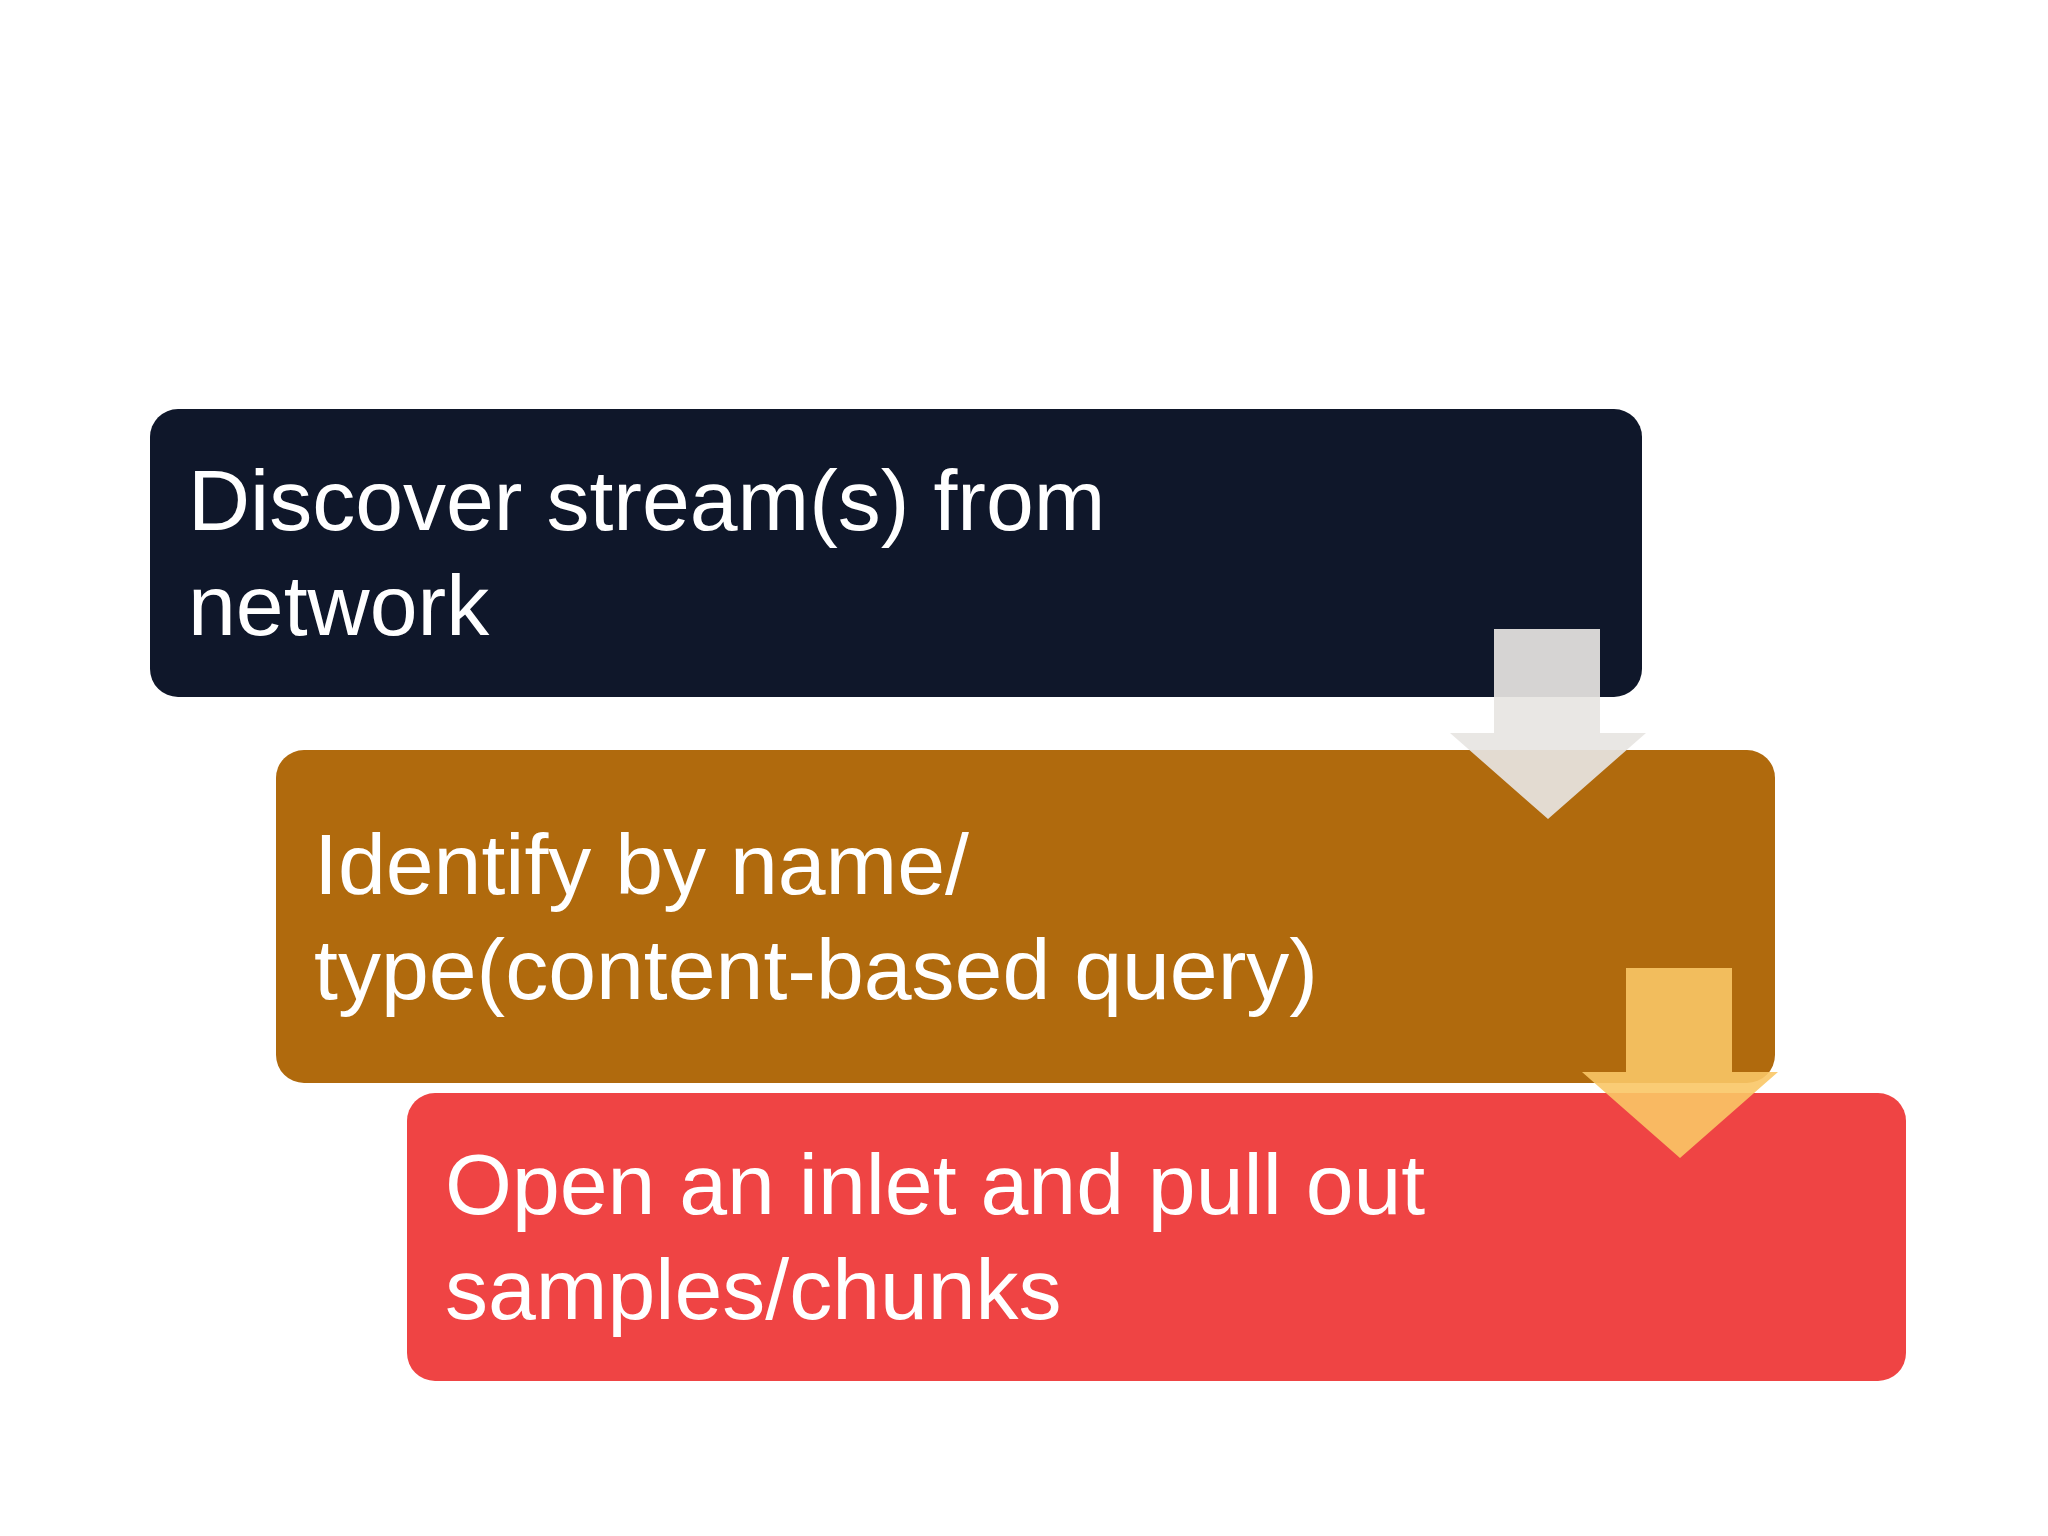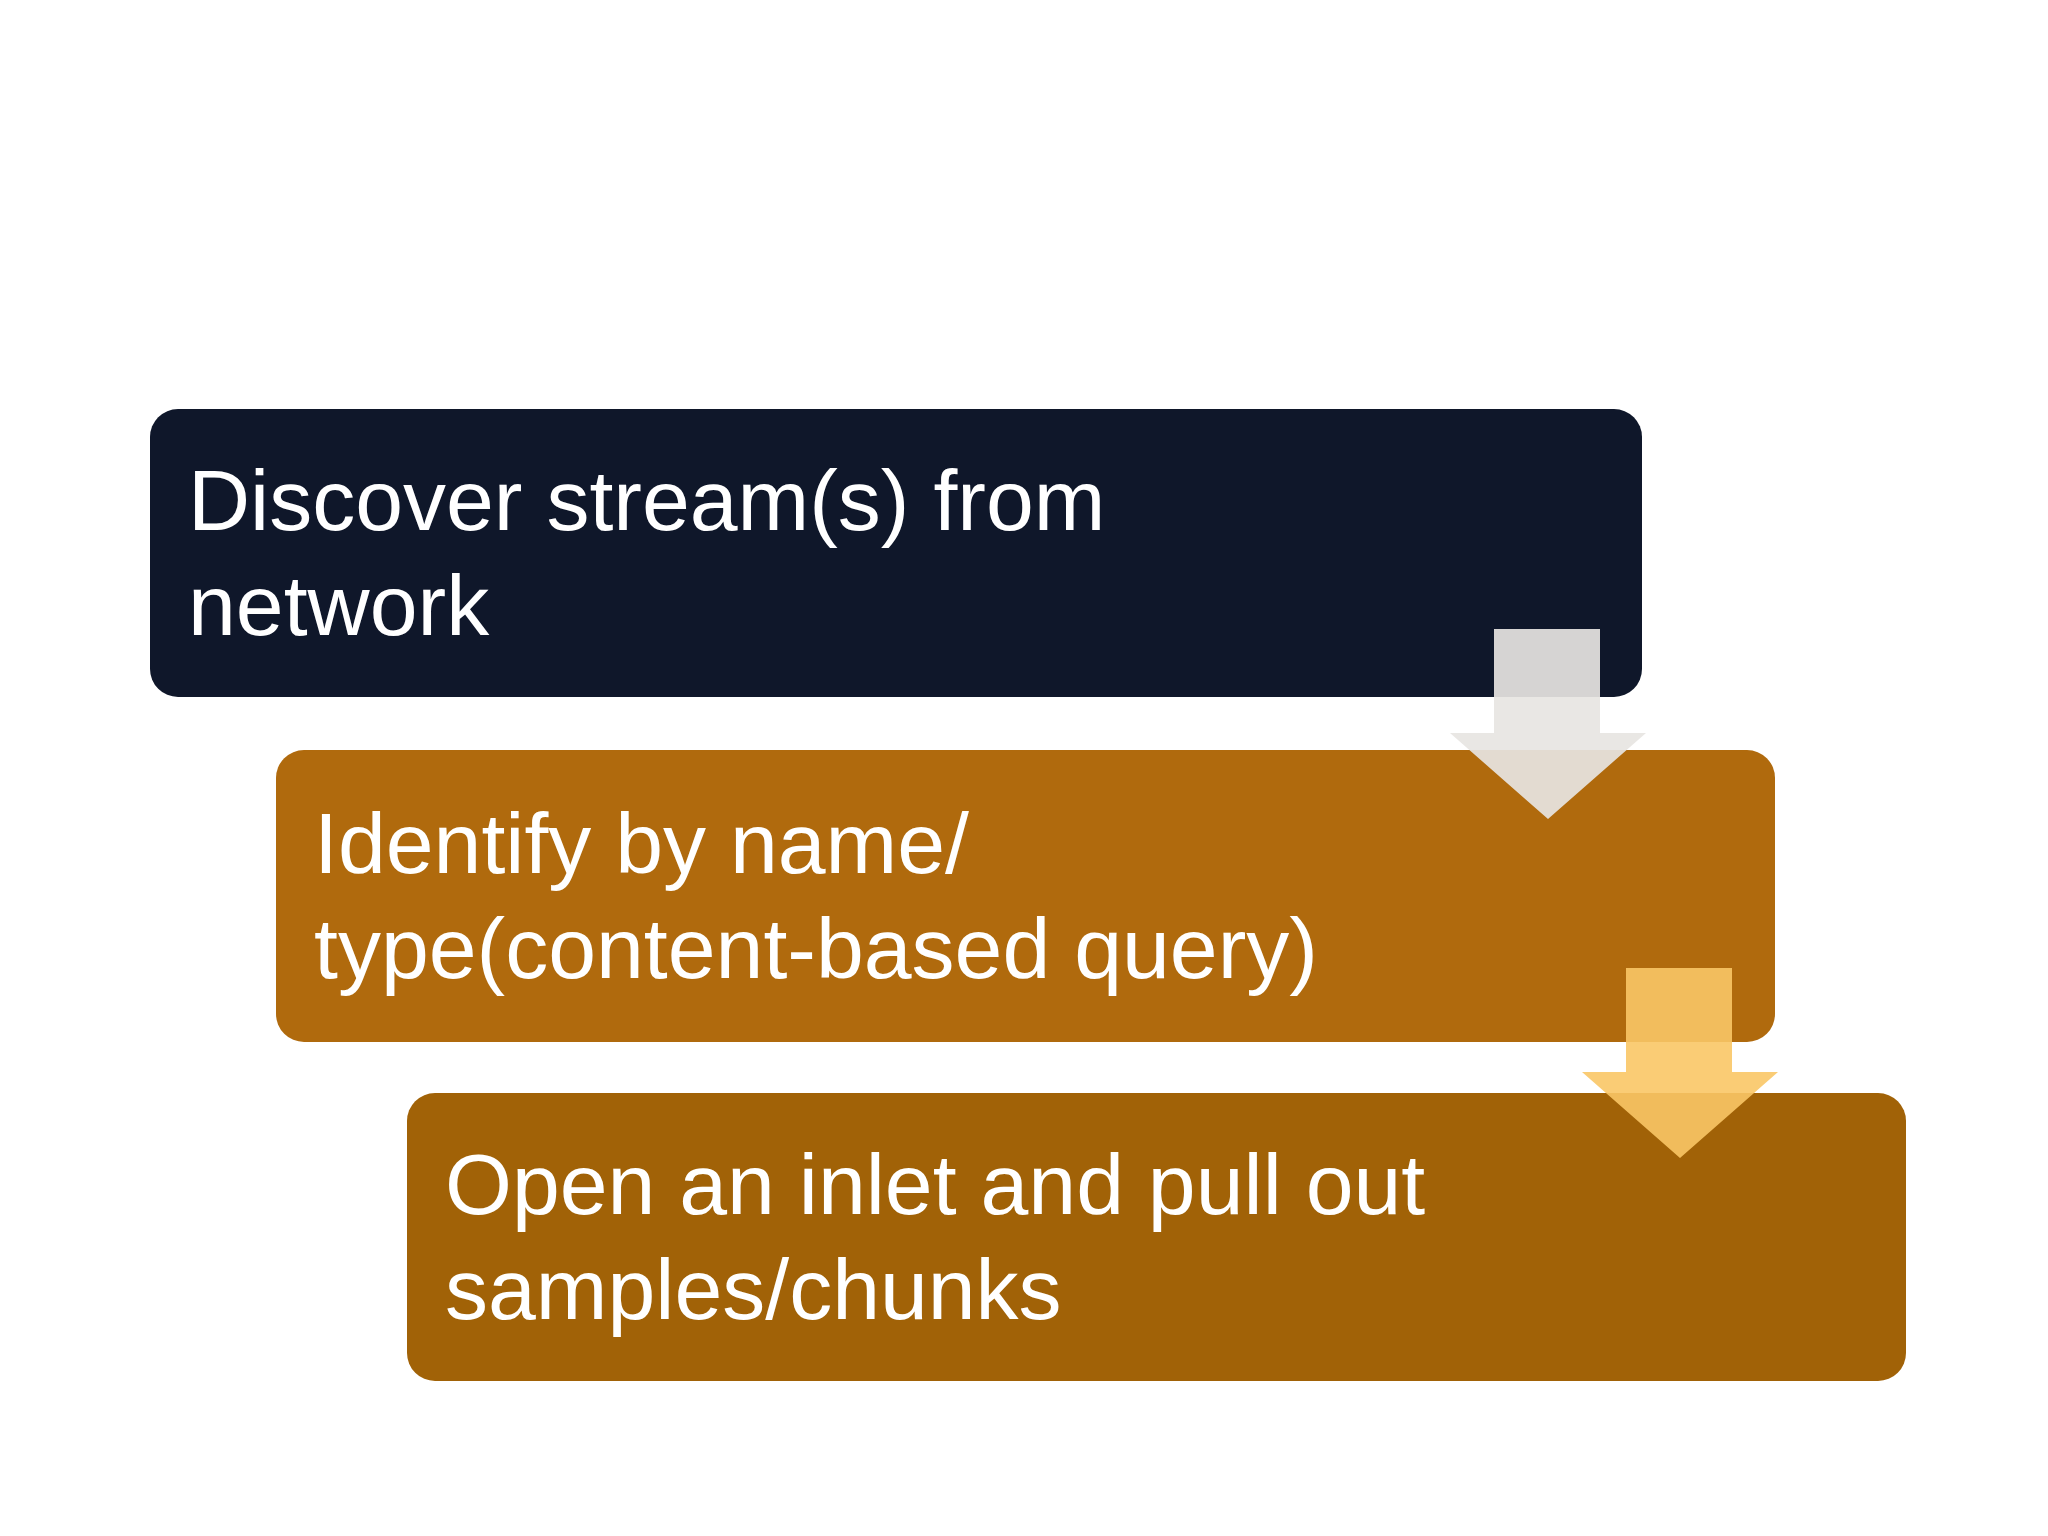--- a/index.html
+++ b/index.html
@@ -30,21 +30,21 @@
     border-radius: 28px;
     display: flex;
     flex-direction: column;
     justify-content: center;
     padding: 0 70px 0 38px;
     font-size: 86px;
     line-height: 1.22;
     white-space: pre-line;
   }
   .step-1 { left: 150px; top: 409px;  width: 1492px; height: 288px; }
-  .step-2 { left: 276px; top: 750px;  width: 1499px; height: 292px; }
+  .step-2 { left: 276px; top: 750px;  width: 1499px; height: 333px; }
   .step-3 { left: 407px; top: 1093px; width: 1499px; height: 288px; }
   .arrows-overlay {
     position: absolute;
     left: 0;
     top: 0;
     width: 2048px;
     height: 1536px;
     pointer-events: none;
   }
 </style>
@@ -57,21 +57,21 @@
   <div class="step step-1" style="background-color: #0f172a; color: rgb(255, 255, 255);">
     <span>Discover stream(s) from
 network</span>
   </div>
 
   <div class="step step-2" style="background-color: rgb(176, 106, 13); color: rgb(255, 255, 255);">
     <span>Identify by name/
 type(content-based query)</span>
   </div>
 
-  <div class="step step-3" style="background-color: #a16207; color: rgb(255, 255, 255);">
+  <div class="step step-3" style="background-color: #ef4444; color: rgb(255, 255, 255);">
     <span>Open an inlet and pull out
 samples/chunks</span>
   </div>
 
   <svg class="arrows-overlay" viewBox="0 0 2048 1536" xmlns="http://www.w3.org/2000/svg">
     <polygon points="1494,629 1600,629 1600,733 1646,733 1548,819 1450,733 1494,733" fill="rgba(231,229,226,0.92)"></polygon>
     <polygon points="1626,968 1732,968 1732,1072 1778,1072 1680,1158 1582,1072 1626,1072" fill="rgba(250,198,102,0.90)"></polygon>
   </svg>
 
 </div>

